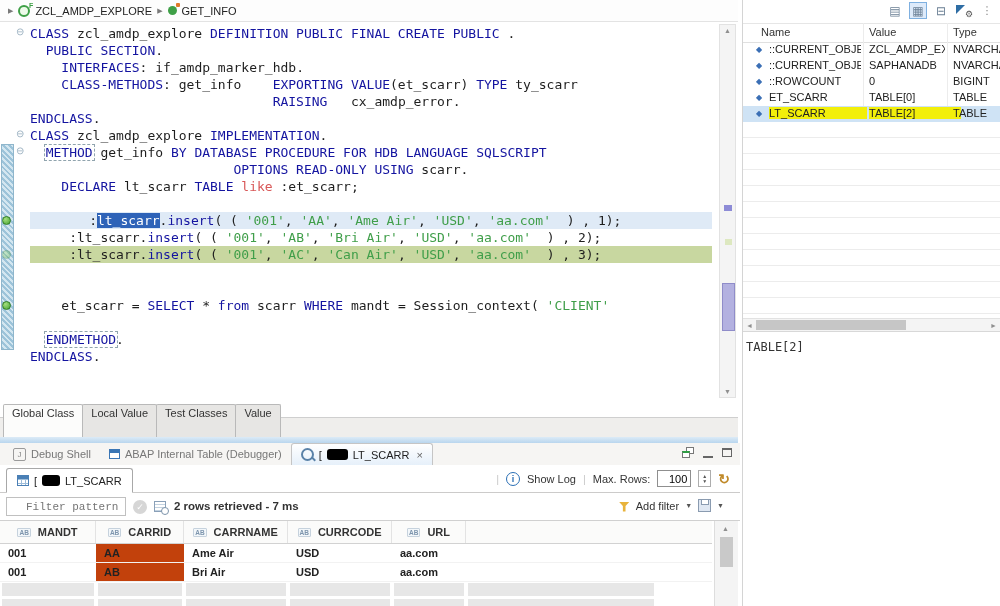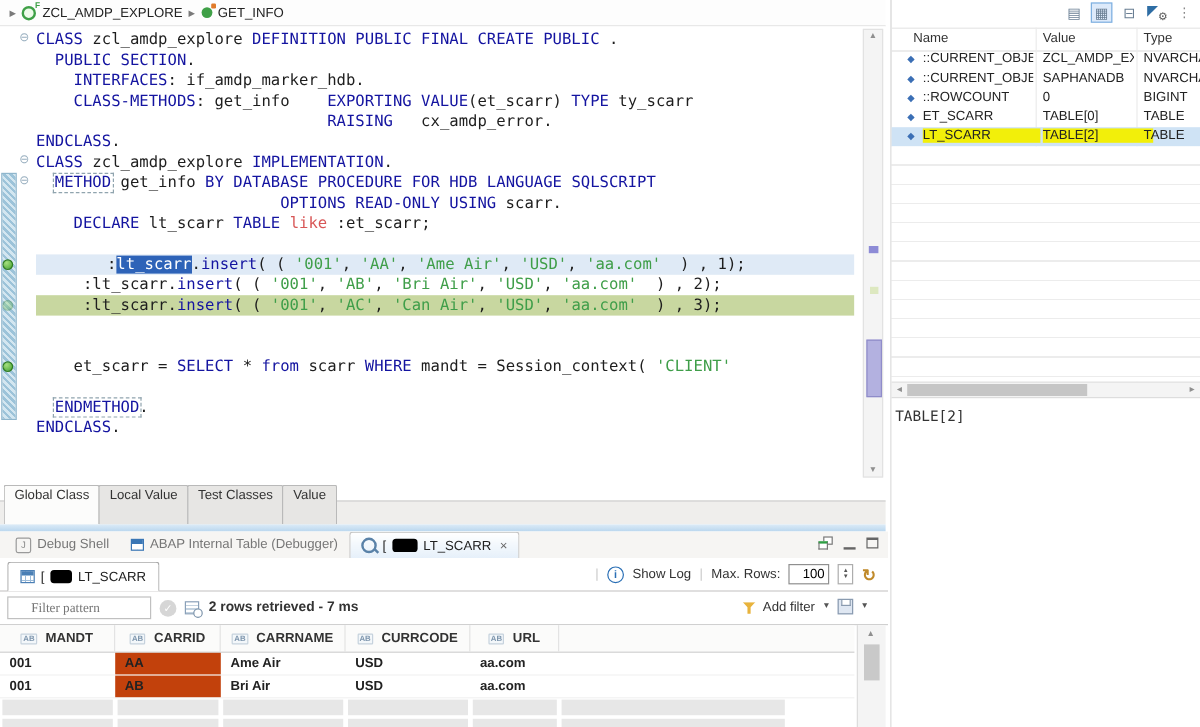--- a/index.html
+++ b/index.html
@@ -112,21 +112,21 @@
   #itr-right{position:absolute;right:10px;top:5px;display:flex;gap:7px;align-items:center;color:#333;}
   .sep{color:#c9c9c9;}
   .info-icon{width:12px;height:12px;border:1px solid #2a6fb5;color:#2a6fb5;border-radius:50%;font-size:9px;
     display:flex;align-items:center;justify-content:center;font-weight:bold;}
   #max-rows-input{width:34px;height:17px;border:1px solid #8f8f8f;text-align:right;font-size:11px;padding:0 3px;box-sizing:border-box;font-family:"Liberation Sans",sans-serif;}
   .spinner{width:13px;height:17px;border:1px solid #adadad;box-sizing:border-box;display:flex;flex-direction:column;align-items:center;justify-content:center;line-height:5px;}
   .spinner span{font-size:5px;color:#555;}
   .refresh-icon{color:#c08a2a;font-size:14px;font-weight:bold;}
   #filter-row{position:absolute;left:0;top:50px;width:100%;height:28px;border-bottom:1px solid #d0d0d0;box-sizing:border-box;}
   #filter-input{position:absolute;left:6px;top:4px;width:120px;height:19px;border:1px solid #c0c0c0;
-    padding:0 4px 0 19px;font-size:11px;color:#555;box-sizing:border-box;font-family:Liberation Serif, serif;}
+    padding:0 4px 0 19px;font-size:11px;color:#555;box-sizing:border-box;font-family:Liberation Mono, monospace;}
   .funnel{position:absolute;width:11px;height:10px;background:#e8b33c;
     clip-path:polygon(0 0,100% 0,62% 45%,62% 100%,38% 100%,38% 45%);}
   .fi-funnel{left:10px;top:9px;}
   .check-icon{position:absolute;left:133px;top:7px;width:14px;height:14px;border-radius:50%;background:#d6d6d6;
     color:#fff;font-size:9px;display:flex;align-items:center;justify-content:center;}
   .tblmag{position:absolute;left:154px;top:8px;width:12px;height:11px;border:1px solid #8aa0b8;box-sizing:border-box;
     background:repeating-linear-gradient(180deg,transparent 0 2px,#c3d2e0 2px 3px);}
   .tblmag:after{content:"";position:absolute;right:-4px;bottom:-4px;width:6px;height:6px;border:1.5px solid #7d94ab;border-radius:50%;background:#fff;}
   #status-text{position:absolute;left:174px;top:7px;font-weight:bold;font-size:11.5px;color:#333;}
   #filter-right{position:absolute;right:16px;top:6px;display:flex;gap:6px;align-items:center;color:#333;}

